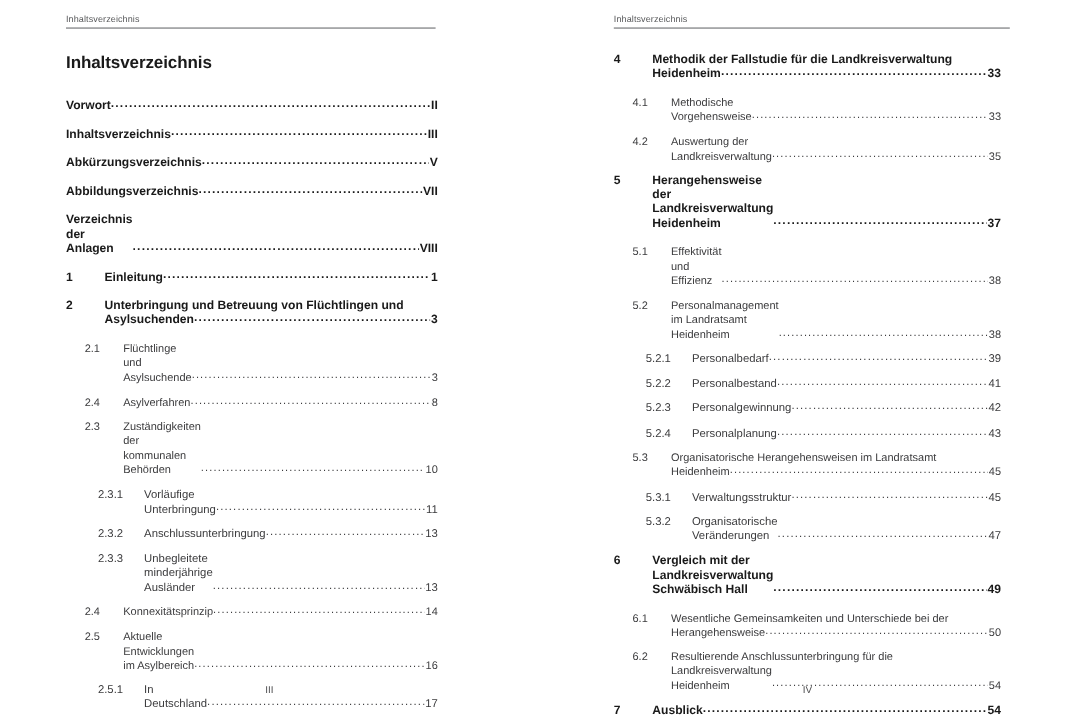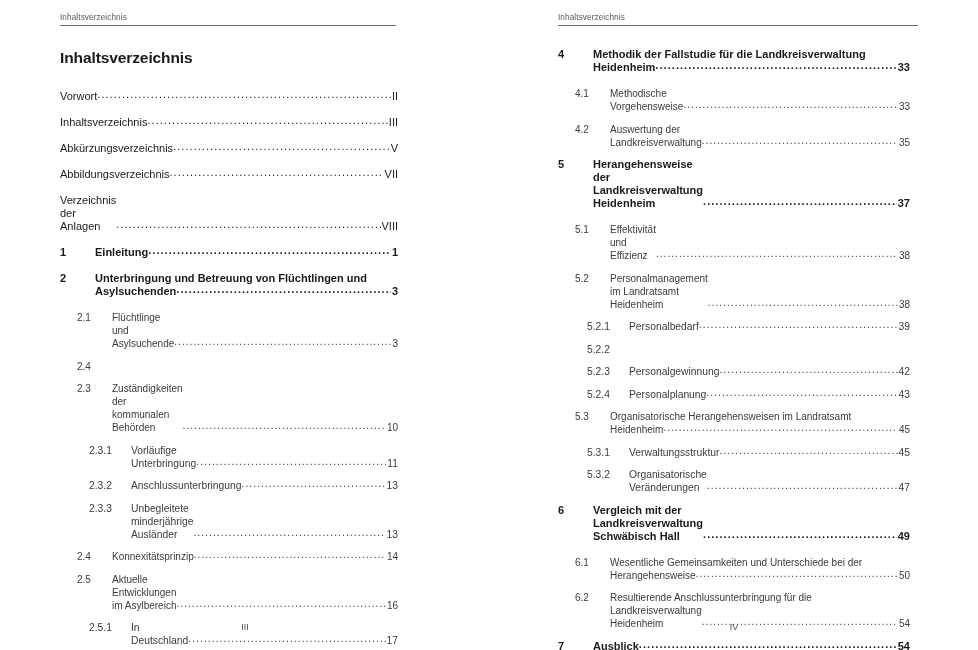--- a/index.html
+++ b/index.html
@@ -118,21 +118,21 @@
   .toc-page {
     flex: 0 0 auto;
     text-align: right;
     white-space: nowrap;
     padding-left: 0.5px;
   }
 
   
   .lvl-front {
     font-size: 11px;
-    font-weight: normal;
+    font-weight: bold;
     color: #1a1a1a;
     margin-bottom: 13px;
   }
   .lvl-front .toc-num { flex-basis: 0; }
   .lvl-front .toc-leader { letter-spacing: 1.05px; }
 
   
   .lvl-1 {
     font-size: 11px;
     font-weight: bold;
@@ -247,20 +247,25 @@
           <div class="toc-entry lvl-2">
             <span class="toc-num">2.1</span>
             <span class="toc-right">
               <span class="toc-text">Flüchtlinge und Asylsuchende</span>
               <span class="toc-leader"></span>
               <span class="toc-page">3</span>
             </span>
           </div>
           <div class="toc-entry lvl-2">
             <span class="toc-num">2.4</span>
+            <span class="toc-right">
+              <span class="toc-text">Asylverfahren</span>
+              <span class="toc-leader"></span>
+              <span class="toc-page">8</span>
+            </span>
           </div>
           <div class="toc-entry lvl-2">
             <span class="toc-num">2.3</span>
             <span class="toc-right">
               <span class="toc-text">Zuständigkeiten der kommunalen Behörden</span>
               <span class="toc-leader"></span>
               <span class="toc-page">10</span>
             </span>
           </div>
           <div class="toc-entry lvl-3">
@@ -378,20 +383,25 @@
           <div class="toc-entry lvl-3">
             <span class="toc-num">5.2.1</span>
             <span class="toc-right">
               <span class="toc-text">Personalbedarf</span>
               <span class="toc-leader"></span>
               <span class="toc-page">39</span>
             </span>
           </div>
           <div class="toc-entry lvl-3">
             <span class="toc-num">5.2.2</span>
+            <span class="toc-right">
+              <span class="toc-text">Personalbestand</span>
+              <span class="toc-leader"></span>
+              <span class="toc-page">41</span>
+            </span>
           </div>
           <div class="toc-entry lvl-3">
             <span class="toc-num">5.2.3</span>
             <span class="toc-right">
               <span class="toc-text">Personalgewinnung</span>
               <span class="toc-leader"></span>
               <span class="toc-page">42</span>
             </span>
           </div>
           <div class="toc-entry lvl-3">

